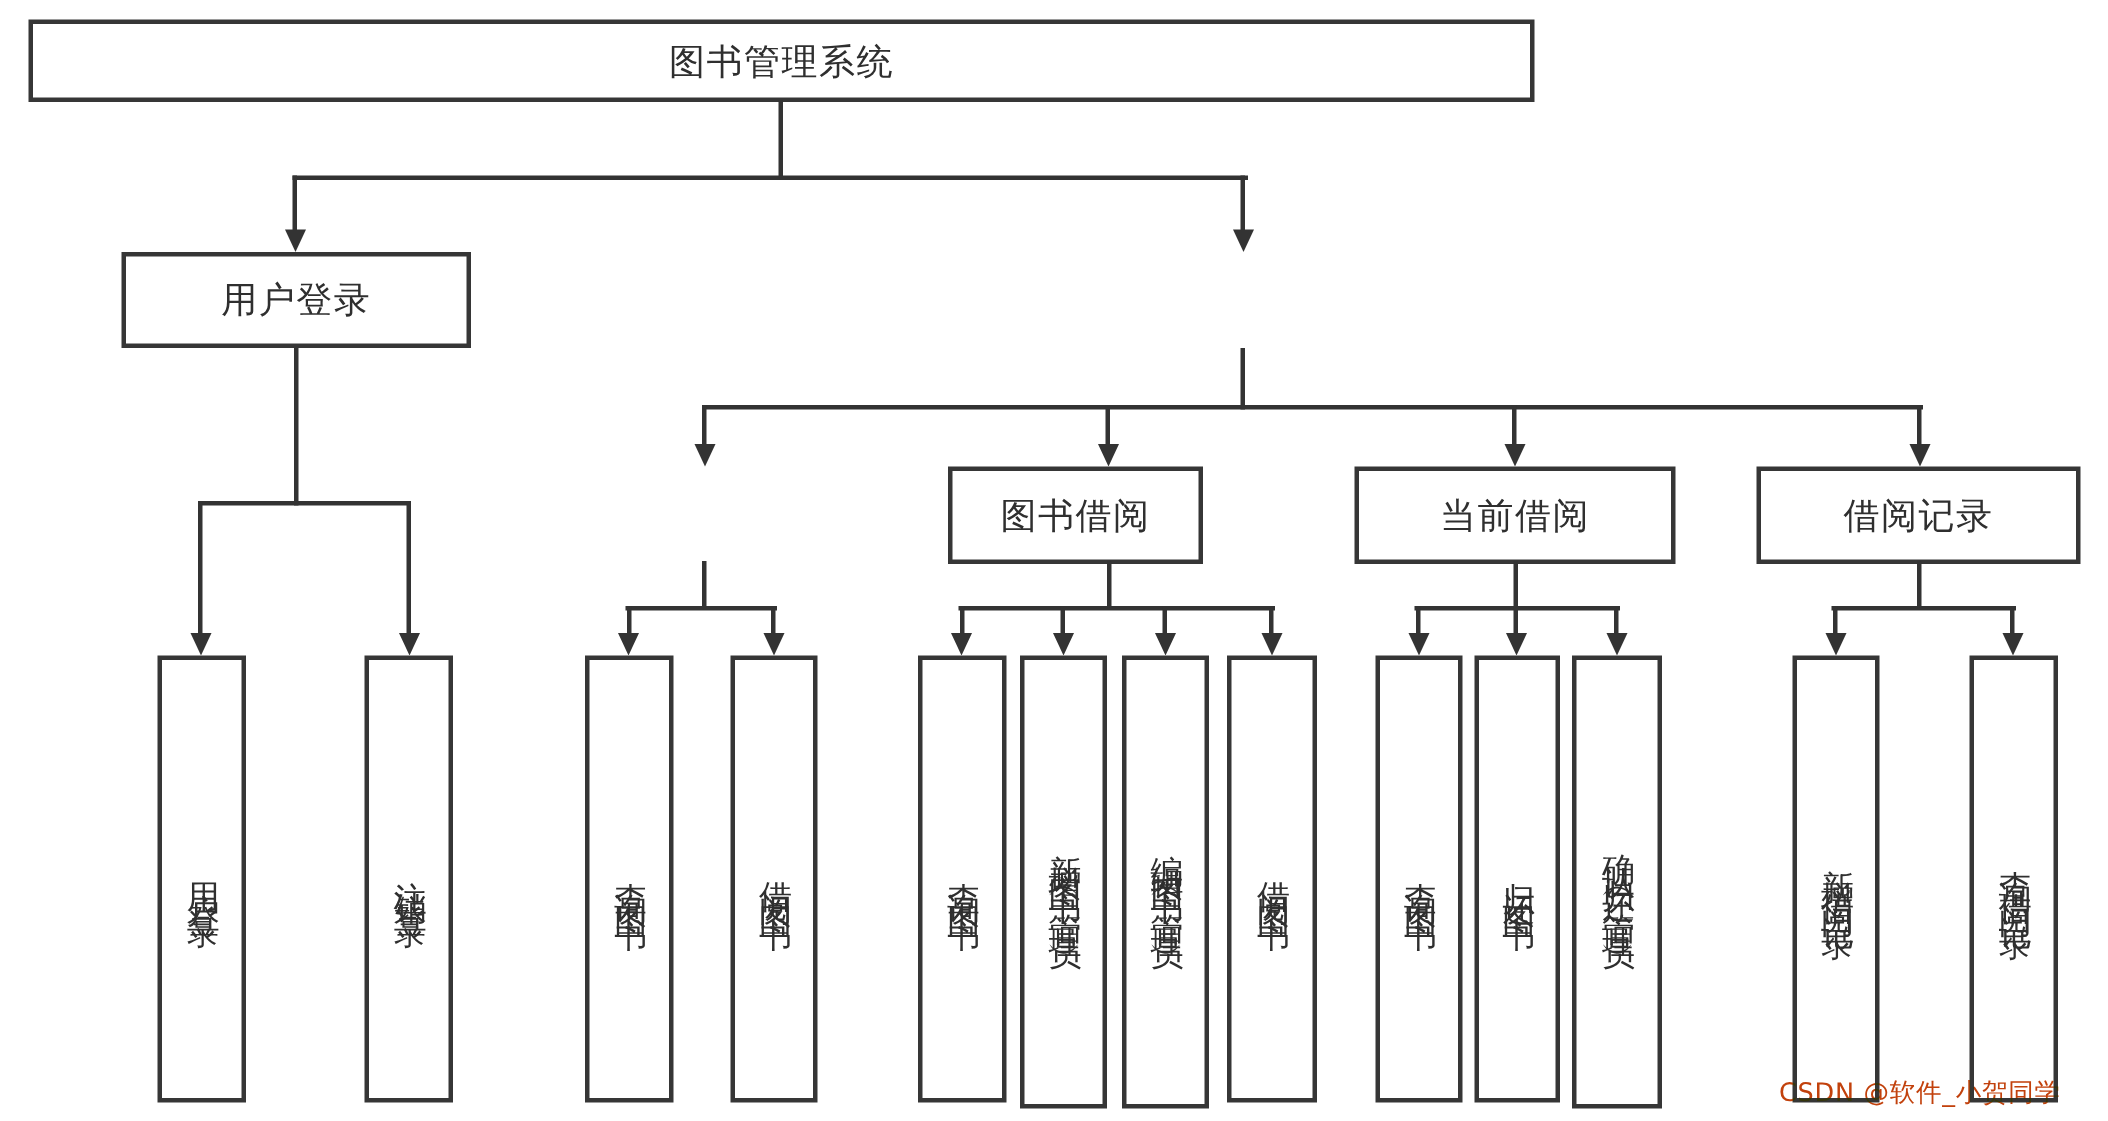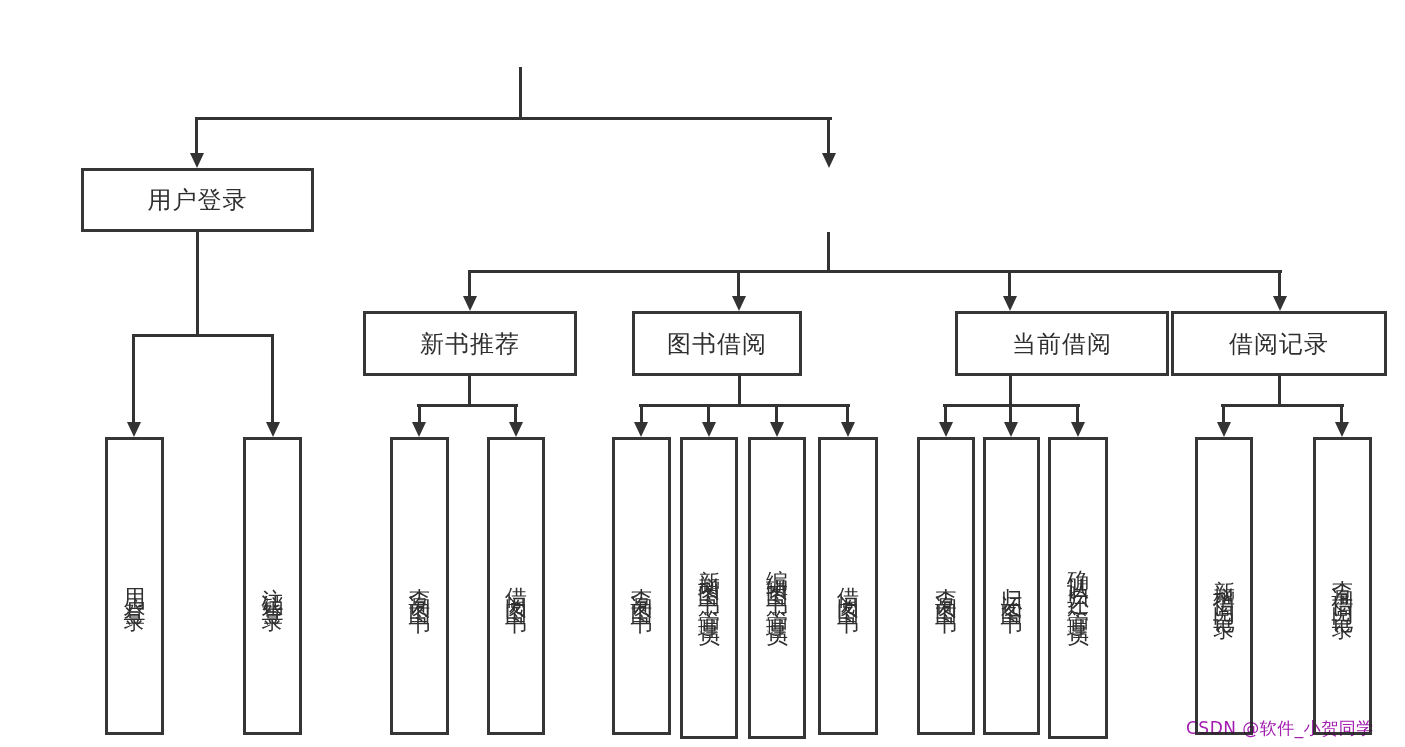--- a/index.html
+++ b/index.html
@@ -39,20 +39,23 @@
     position:absolute;left:1186px;top:717px;
     font-size:17px;letter-spacing:0.5px;
     mix-blend-mode:darken;z-index:10;white-space:nowrap;
   }
 </style>
 </head>
 <body>
 
 <div class="stage">
 
+  <div class="hbox" style="left:19px;top:13px;width:1004px;height:55px">
+    <span>图书管理系统</span>
+  </div>
 
   <div class="vline" style="left:519px;top:67px;height:53px"></div>
   <div class="hline" style="left:195px;top:117px;width:637px"></div>
   <div class="vline" style="left:195px;top:117px;height:37px"></div>
   <div class="ahead" style="left:190px;top:153px"></div>
   <div class="vline" style="left:827px;top:117px;height:37px"></div>
   <div class="ahead" style="left:822px;top:153px"></div>
 
   <div class="hbox" style="left:81px;top:168px;width:233px;height:64px">
     <span>用户登录</span>
@@ -69,27 +72,24 @@
   <div class="hline" style="left:468px;top:270px;width:814px"></div>
   <div class="vline" style="left:468px;top:270px;height:27px"></div>
   <div class="ahead" style="left:463px;top:296px"></div>
   <div class="vline" style="left:737px;top:270px;height:27px"></div>
   <div class="ahead" style="left:732px;top:296px"></div>
   <div class="vline" style="left:1008px;top:270px;height:27px"></div>
   <div class="ahead" style="left:1003px;top:296px"></div>
   <div class="vline" style="left:1278px;top:270px;height:27px"></div>
   <div class="ahead" style="left:1273px;top:296px"></div>
 
-  <div class="hbox" style="left:363px;top:311px;width:214px;height:65px">
-    <span>新书推荐</span>
-  </div>
   <div class="hbox" style="left:632px;top:311px;width:170px;height:65px">
     <span>图书借阅</span>
   </div>
-  <div class="hbox" style="left:955px;top:311px;width:214px;height:65px">
+  <div class="hbox" style="left:903px;top:311px;width:214px;height:65px">
     <span>当前借阅</span>
   </div>
   <div class="hbox" style="left:1171px;top:311px;width:216px;height:65px">
     <span>借阅记录</span>
   </div>
 
   <div class="vline" style="left:468px;top:374px;height:32px"></div>
   <div class="hline" style="left:417px;top:404px;width:101px"></div>
   <div class="vline" style="left:418px;top:404px;height:19px"></div>
   <div class="ahead" style="left:412px;top:422px"></div>
@@ -160,15 +160,15 @@
     <span>确认归还（管理员）</span>
   </div>
 
   <div class="vbox" style="left:1195px;top:437px;width:58px;height:298px">
     <span>新增借阅记录</span>
   </div>
   <div class="vbox" style="left:1313px;top:437px;width:59px;height:298px">
     <span>查询借阅记录</span>
   </div>
 
-  <div class="watermark" style="color: #a21caf; text-align: center;">CSDN @软件_小贺同学</div>
+  <div class="watermark" style="color: #c2410c; text-align: center;">CSDN @软件_小贺同学</div>
 
 </div>
 
 </body></html>

